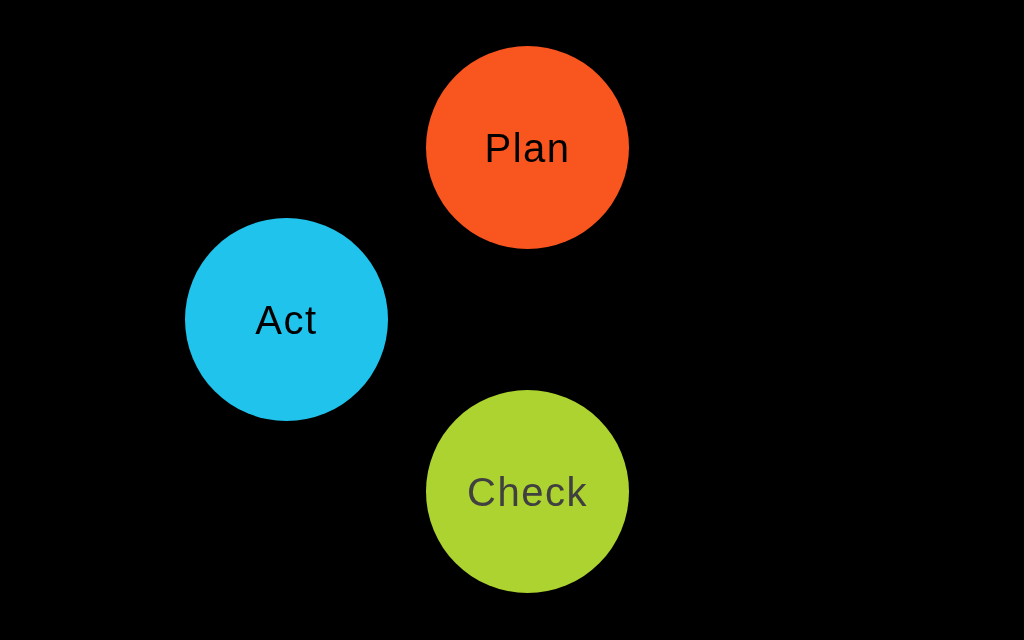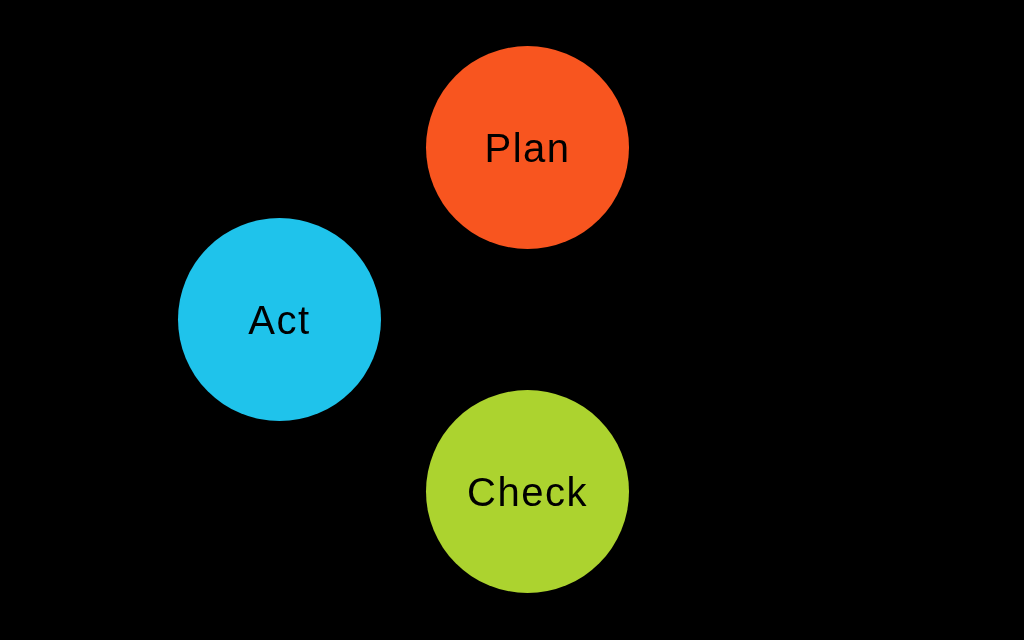--- a/index.html
+++ b/index.html
@@ -29,33 +29,33 @@
     font-size: 40px;
     font-weight: 500;
     letter-spacing: 1.5px;
     line-height: 1;
     user-select: none;
   }
   
   .node-plan  { left: 426px; top: 46px;  }
   .node-do    { left: 674px; top: 215px; }
   .node-check { left: 426px; top: 390px; }
-  .node-act   { left: 178px; top: 218px; }
+  .node-act   { left: 185px; top: 218px; }
 </style>
 </head>
 <body>
 
 <div class="stage" style="background: rgb(0, 0, 0);">
 
   <div class="node node-plan" style="background: rgb(248, 85, 31);">
     <span class="node-label" style="color: rgb(0, 0, 0);">Plan</span>
   </div>
 
 
   <div class="node node-check" style="background: rgb(172, 211, 47);">
-    <span class="node-label" style="color: #000000;">Check</span>
+    <span class="node-label" style="color: #404040;">Check</span>
   </div>
 
   <div class="node node-act" style="background: rgb(31, 195, 235);">
     <span class="node-label" style="color: rgb(0, 0, 0);">Act</span>
   </div>
 
 </div>
 
 </body></html>

